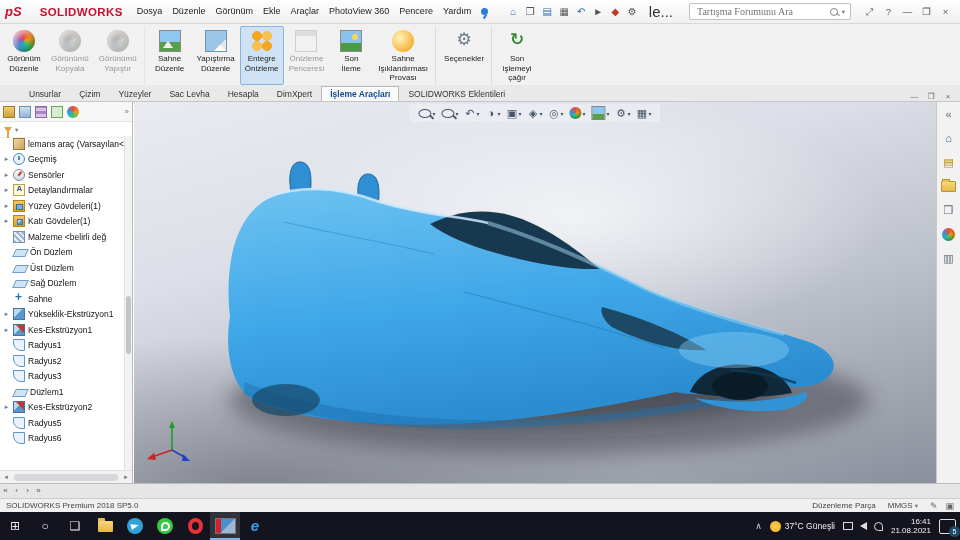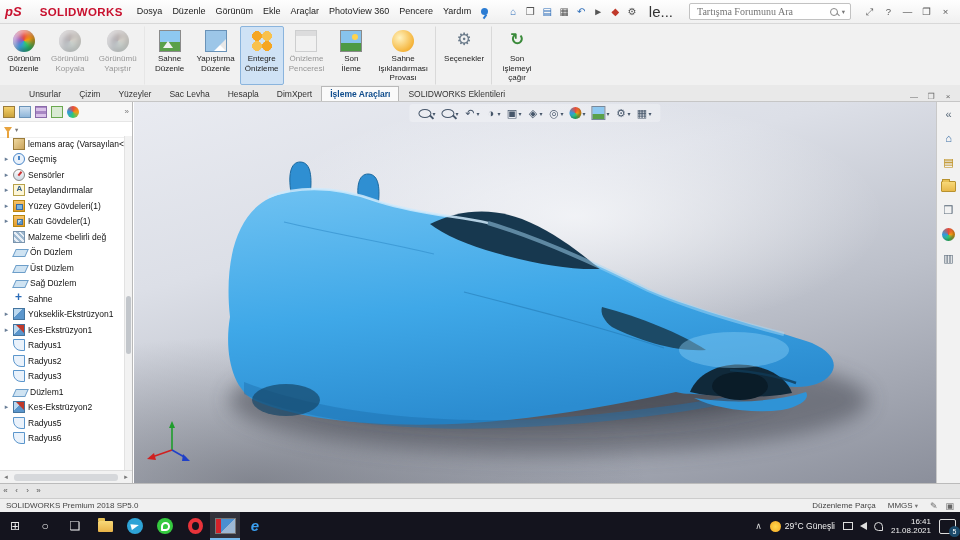--- a/index.html
+++ b/index.html
@@ -627,21 +627,21 @@
           <span class="appic app-sw"></span>
         </div>
         <div class="tbapp">
           <span class="appic app-edge">e</span>
         </div>
     </span>
     <span class="tray">
       <span class="tray-chev">∧</span>
       <span class="weather">
         <span class="sunic"></span>
-        <span>29°C Güneşli</span>
+        <span>37°C Güneşli</span>
       </span>
       <span style="display:flex;gap:7px;align-items:center">
         <span class="tr-box"></span>
           <span class="tr-speaker"></span>
           <span class="tr-wifi"></span>
       </span>
       <span class="clock">
         <div>16:41</div>
         <div>21.08.2021</div>
       </span>

